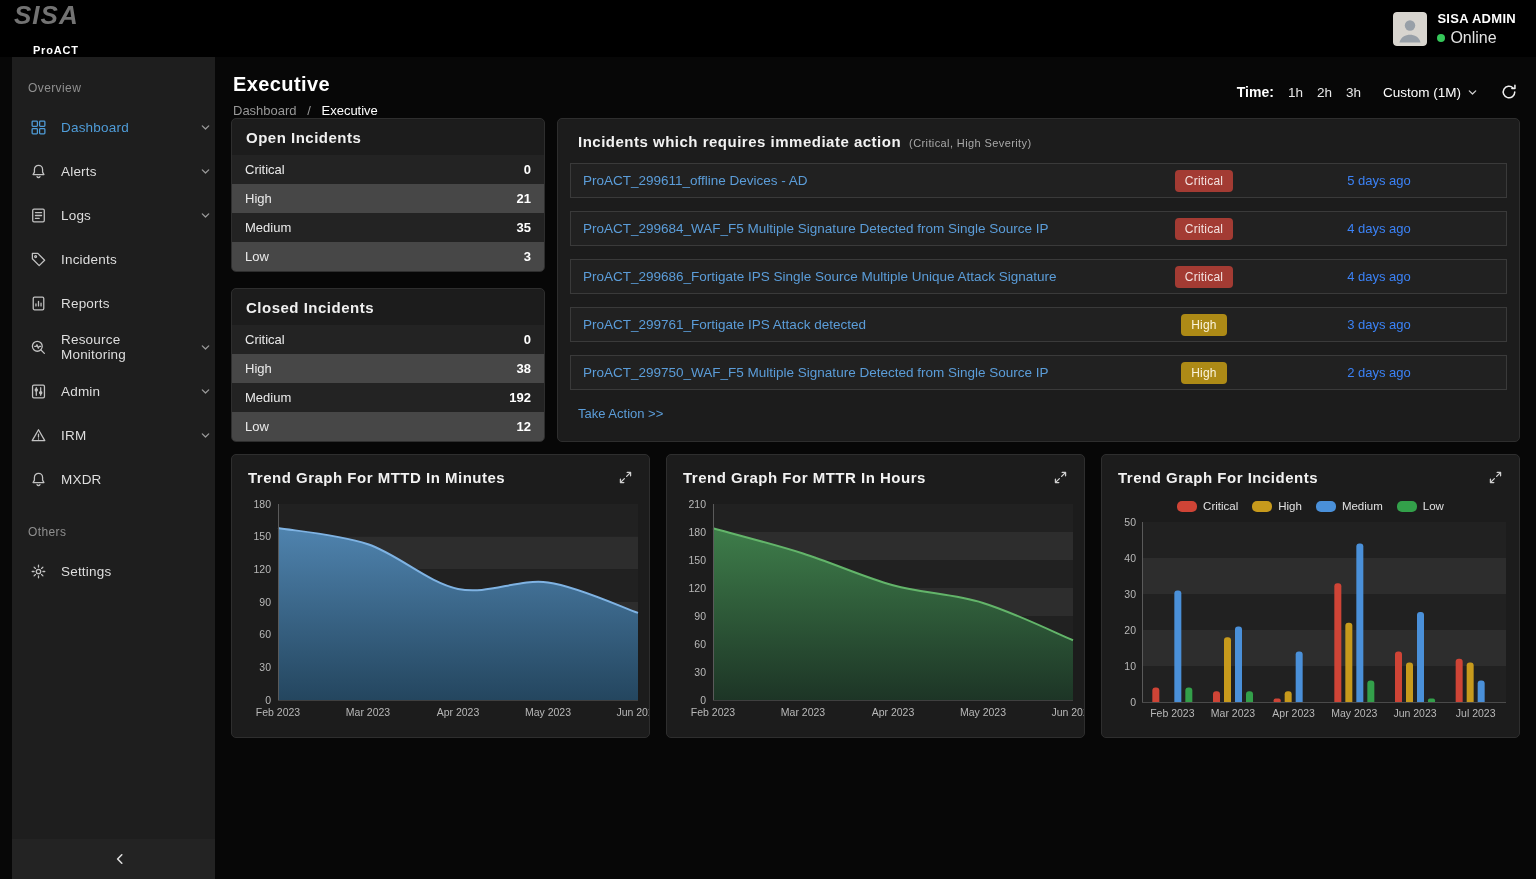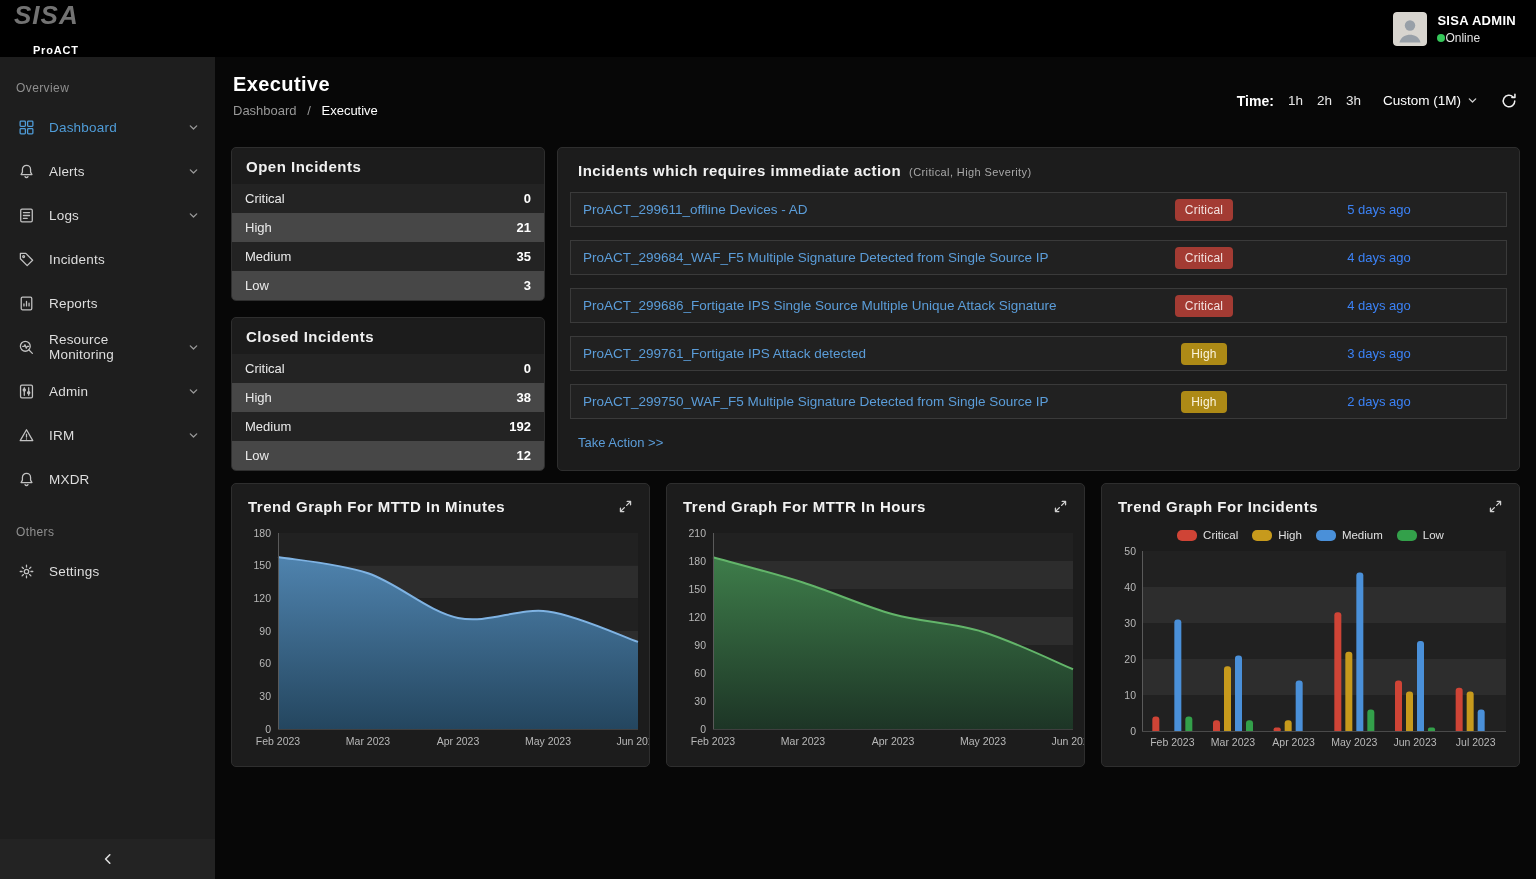--- a/index.html
+++ b/index.html
@@ -7,36 +7,36 @@
   body{background:#070707;font-family:"Liberation Sans",sans-serif;color:#e9e9e9;position:relative}
 
   
   .topbar{position:absolute;top:0;left:0;width:1536px;height:57px;background:#000;display:flex;align-items:center;justify-content:space-between;padding:0 20px 0 14px;z-index:5}
   .logo{display:flex;flex-direction:column;align-items:flex-end;line-height:1;cursor:default}
   .logo-main{font-size:26px;font-weight:bold;font-style:italic;letter-spacing:1px;color:#737373}
   .logo-sub{font-size:11px;font-weight:bold;letter-spacing:.8px;color:#fff;margin-top:17px}
   .user{display:flex;align-items:center;gap:10px;cursor:pointer}
   .avatar{width:34px;height:34px;border-radius:4px;overflow:hidden;flex-shrink:0}
   .user-name{font-size:13px;font-weight:bold;color:#fff;letter-spacing:.3px}
-  .user-status{display:flex;align-items:center;font-size:12px;color:#e3e3e3;margin-top:3px}
+  .user-status{display:flex;align-items:center;gap:5px;font-size:16px;color:#e3e3e3;margin-top:3px}
   .dot{width:8px;height:8px;border-radius:50%;background:#35c759;display:inline-block}
 
   
-  .sidebar{position:absolute;top:57px;left:0;width:215px;height:822px;background:#1e1e1e;display:flex;flex-direction:column}
+  .sidebar{position:absolute;top:57px;left:12px;width:215px;height:822px;background:#1e1e1e;display:flex;flex-direction:column}
   .section-label{color:#8f8f8f;font-size:12px;letter-spacing:.4px;padding:24px 16px 10px}
   .nav-item{display:flex;align-items:center;gap:13px;height:44px;padding:0 16px;font-size:13.5px;color:#dedede;cursor:pointer;letter-spacing:.2px}
   .nav-item .nav-icon{width:20px;height:20px;display:flex;align-items:center;justify-content:center;color:#c2c2c2;flex-shrink:0}
   .nav-item.active{color:#4f9cd8}
   .nav-item.active .nav-icon{color:#4f9cd8}
   .nav-item .chev{margin-left:auto;color:#9a9a9a;display:flex}
   .sidebar-footer{margin-top:auto;height:40px;display:flex;align-items:center;justify-content:center;color:#ddd;cursor:pointer;background:#232323}
 
   
   .main{position:absolute;left:215px;top:57px;width:1321px;height:822px;background:#070707;padding:16px 16px 0;overflow:hidden}
-  .page-header{display:flex;justify-content:space-between;align-items:center;margin-bottom:29px;padding:0 2px}
+  .page-header{display:flex;justify-content:space-between;align-items:flex-start;margin-bottom:0;padding:0 2px}
   .page-title{font-size:20px;font-weight:bold;letter-spacing:.4px;color:#fff}
   .breadcrumb{margin-top:7px;font-size:13px}
   .bc-link{color:#989898;cursor:pointer}
   .bc-sep{color:#989898;margin:0 7px}
   .bc-current{color:#fff}
   .time-controls{display:flex;align-items:center;gap:14px;margin-top:10px;font-size:13.5px}
   .time-label{font-weight:bold;color:#fff;font-size:14px}
   .time-opt{color:#e8e8e8;cursor:pointer}
   .custom-range{display:flex;align-items:center;gap:6px;color:#fff;cursor:pointer;margin-left:8px}
   .custom-range .chev{display:flex;color:#cfcfcf}

